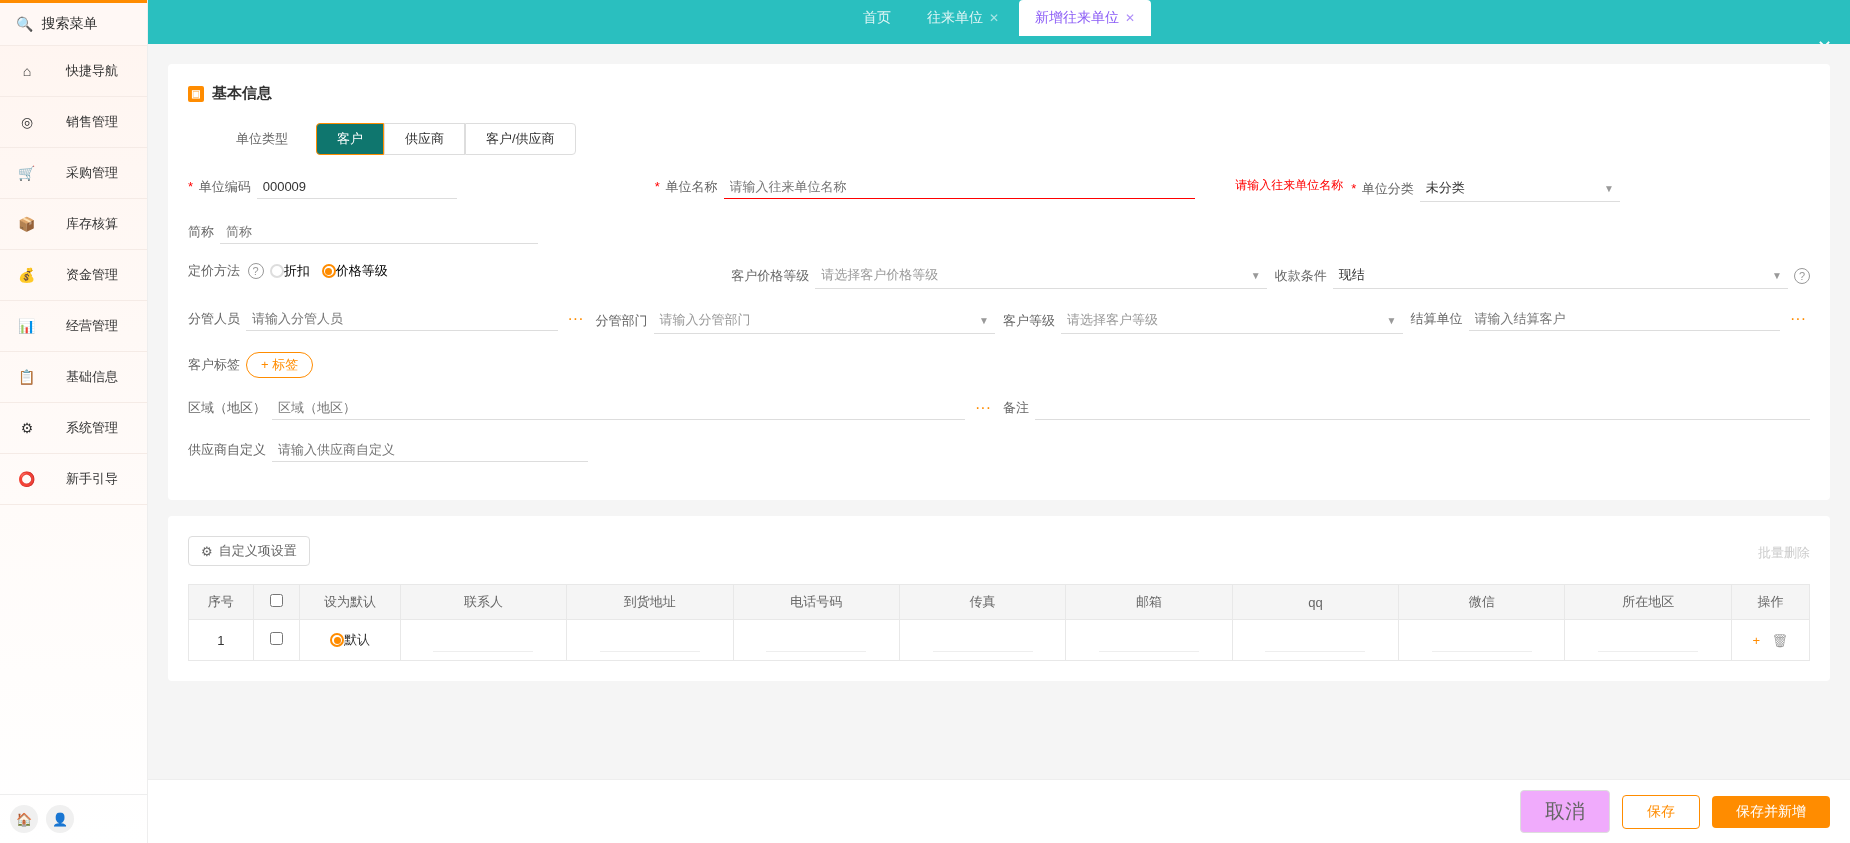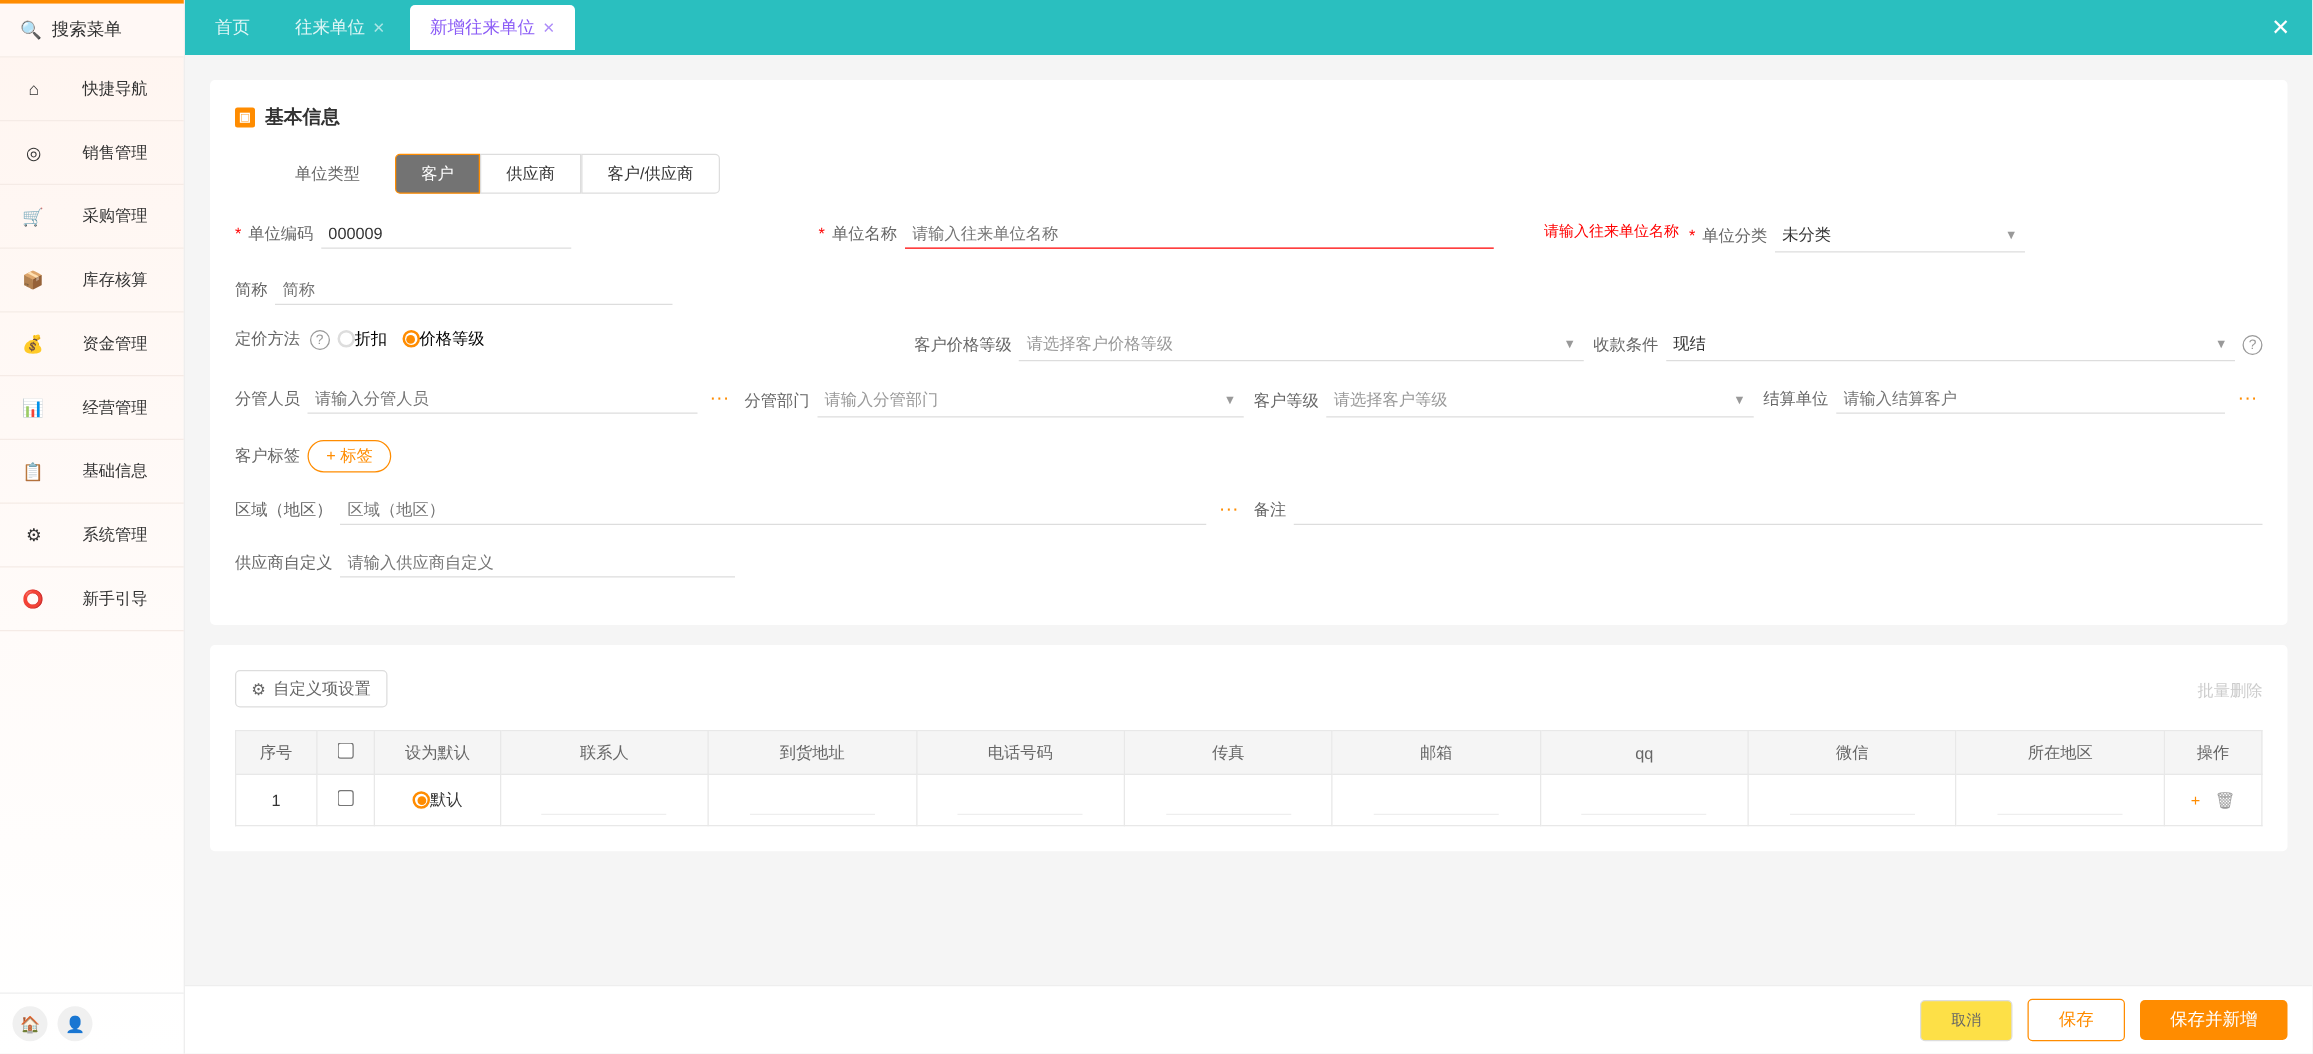--- a/index.html
+++ b/index.html
@@ -40,20 +40,21 @@
     .main-content { flex: 1; display: flex; flex-direction: column; overflow: hidden; }
 
     
     .tab-bar {
       background: #2abfbf;
       display: flex;
       align-items: center;
       height: 44px;
       padding: 0 8px;
       flex-shrink: 0;
+      flex-direction: column;
     }
     .tab {
       display: flex;
       align-items: center;
       height: 36px;
       padding: 0 16px;
       cursor: pointer;
       color: rgba(255,255,255,0.85);
       font-size: 14px;
       border-radius: 4px 4px 0 0;
@@ -111,21 +112,21 @@
     .btn-type {
       padding: 6px 20px;
       border: 1px solid #ddd;
       cursor: pointer;
       font-size: 13px;
       background: #fff;
       color: #333;
     }
     .btn-type:first-child { border-radius: 4px 0 0 4px; }
     .btn-type:last-child { border-radius: 0 4px 4px 0; }
-    .btn-type.active { background: #737373; color: #fff; border-color: #ff8c00; }
+    .btn-type.active { background: #0f766e; color: #fff; border-color: #ff8c00; }
 
     
     .form-row {
       display: flex;
       align-items: flex-start;
       margin-bottom: 18px;
       flex-wrap: wrap;
       gap: 8px;
     }
     .form-field {
@@ -245,23 +246,23 @@
       justify-content: flex-end;
       padding: 10px 20px;
       gap: 12px;
       flex-shrink: 0;
     }
     .btn-cancel {
       padding: 7px 24px;
       border: 1px solid #ddd;
       border-radius: 4px;
       cursor: pointer;
-      background: #fde047;
+      background: #f0abfc;
       color: #666;
-      font-size: 12px;
+      font-size: 20px;
     }
     .btn-save {
       padding: 7px 24px;
       border: 1px solid #ff8c00;
       border-radius: 4px;
       cursor: pointer;
       background: #fff;
       color: #ff8c00;
       font-size: 14px;
     }

